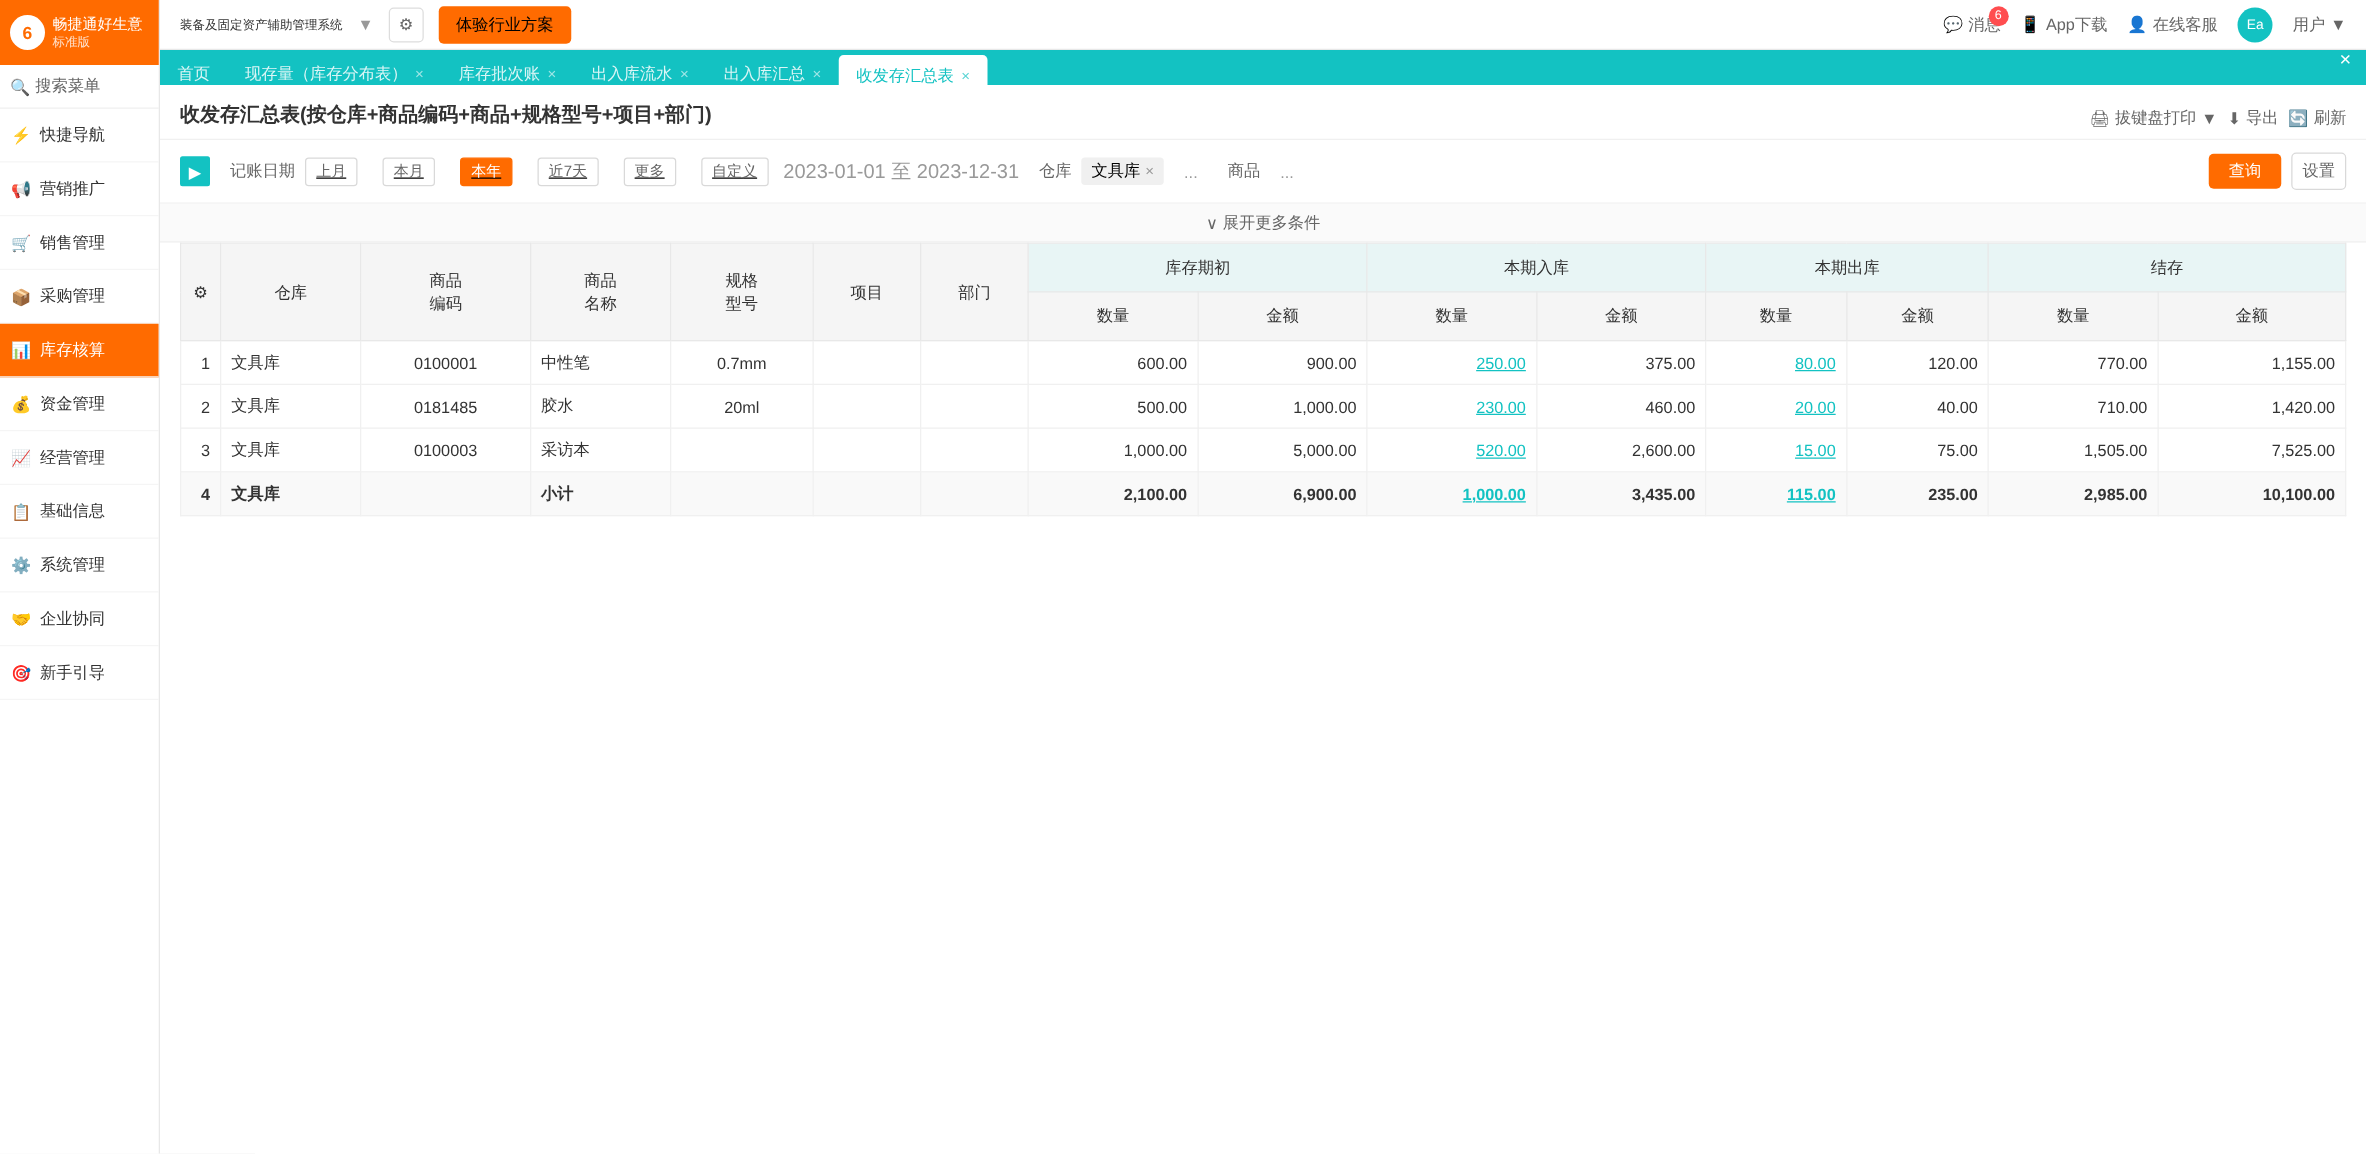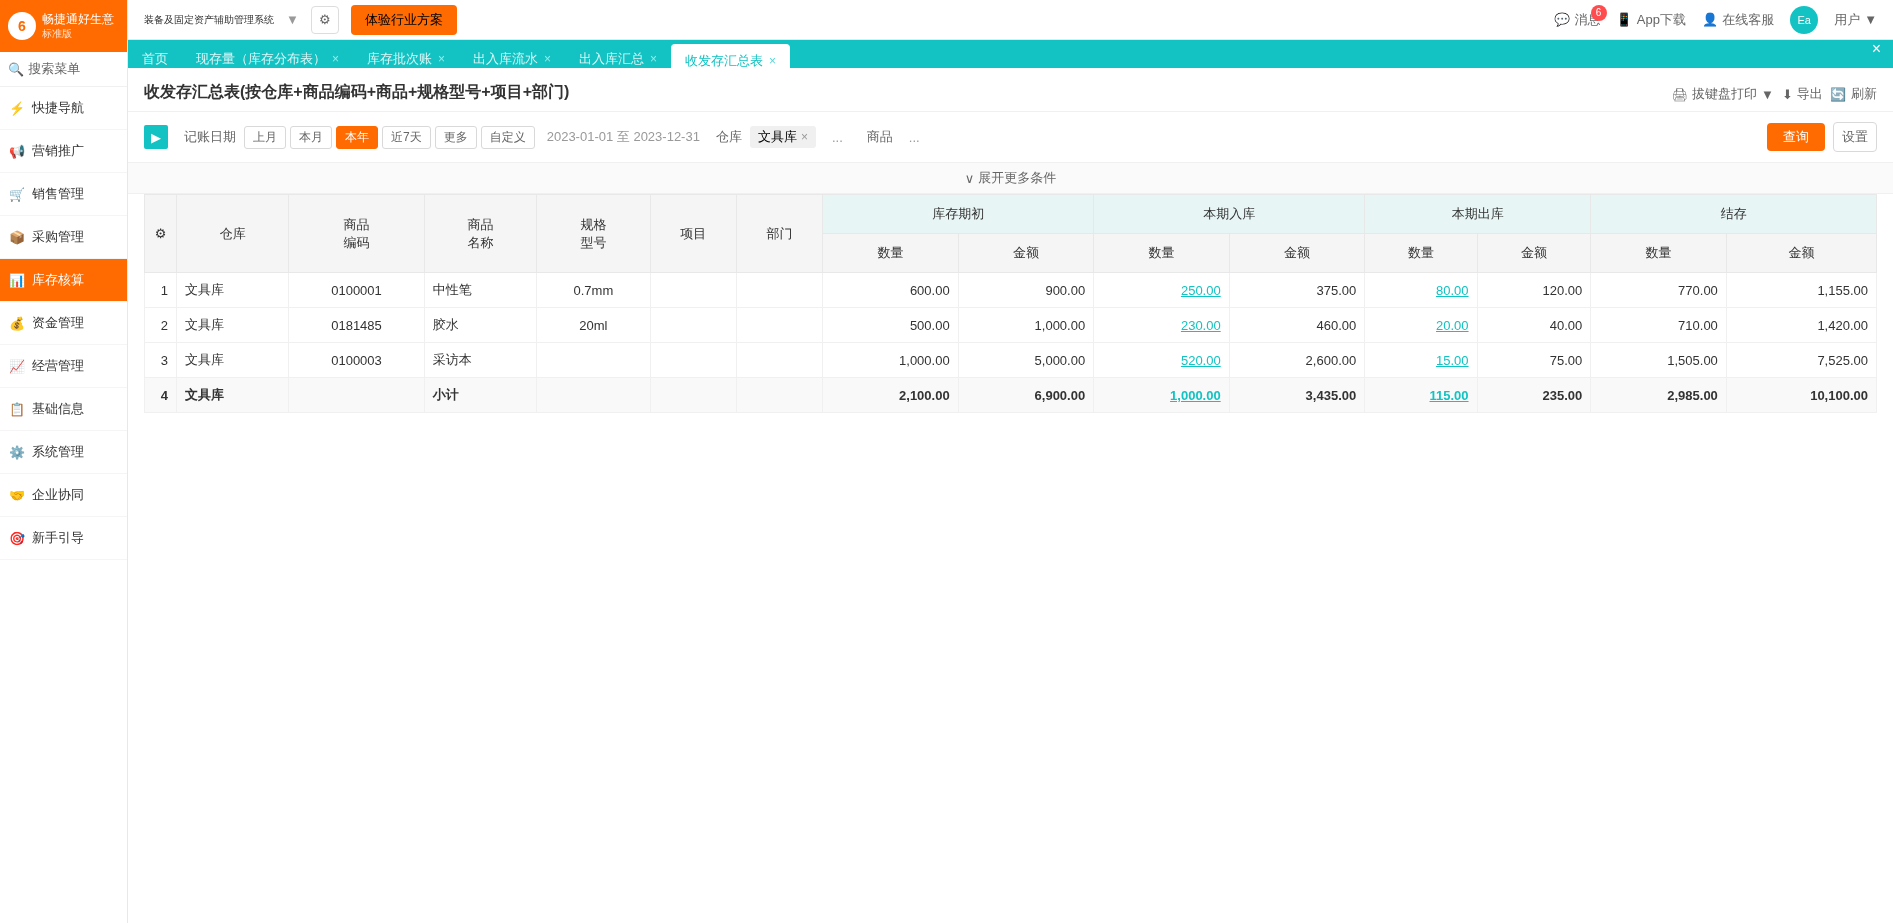--- a/index.html
+++ b/index.html
@@ -43,24 +43,24 @@
 
     
     .page-header { padding: 14px 16px 8px; border-bottom: 1px solid #f0f0f0; }
     .page-title { font-size: 16px; font-weight: bold; color: #333; margin-bottom: 0; }
 
     
     .filter-bar { padding: 10px 16px; background: #fff; border-bottom: 1px solid #f0f0f0; display: flex; align-items: center; gap: 16px; flex-wrap: wrap; }
     .filter-toggle { width: 24px; height: 24px; background: #13c2c2; color: #fff; display: flex; align-items: center; justify-content: center; cursor: pointer; border-radius: 2px; flex-shrink: 0; }
     .filter-section { display: flex; align-items: center; gap: 8px; flex-wrap: wrap; }
     .filter-label { color: #666; font-size: 13px; white-space: nowrap; }
-    .filter-date-options { display: flex; align-items: center; gap: 4px; }
+    .filter-date-options { display: flex; align-items: center; gap: 20px; text-decoration: underline; }
     .filter-btn { padding: 2px 8px; border: 1px solid #d9d9d9; border-radius: 3px; cursor: pointer; font-size: 12px; color: #666; background: #fff; }
     .filter-btn.active { background: #ff6b00; color: #fff; border-color: #ff6b00; }
-    .filter-date-range { font-size: 13px; color: #999; margin-left: 4px; }
+    .filter-date-range { font-size: 16px; color: #999; margin-left: 4px; }
     .filter-tag { display: flex; align-items: center; gap: 4px; background: #f0f0f0; border-radius: 3px; padding: 2px 8px; font-size: 13px; }
     .filter-tag-close { cursor: pointer; color: #999; font-size: 12px; }
     .filter-more { color: #999; cursor: pointer; padding: 2px 8px; font-size: 13px; }
     .filter-right { margin-left: auto; display: flex; align-items: center; gap: 8px; }
     .query-btn { background: #ff6b00; color: #fff; border: none; border-radius: 4px; padding: 5px 16px; cursor: pointer; font-size: 13px; }
     .settings-btn { color: #666; cursor: pointer; font-size: 13px; padding: 5px 8px; border: 1px solid #d9d9d9; border-radius: 4px; background: #fff; }
 
     
     .expand-row { padding: 6px 16px; background: #fafafa; border-bottom: 1px solid #f0f0f0; display: flex; align-items: center; justify-content: center; }
     .expand-btn { display: flex; align-items: center; gap: 4px; color: #666; cursor: pointer; font-size: 13px; }

